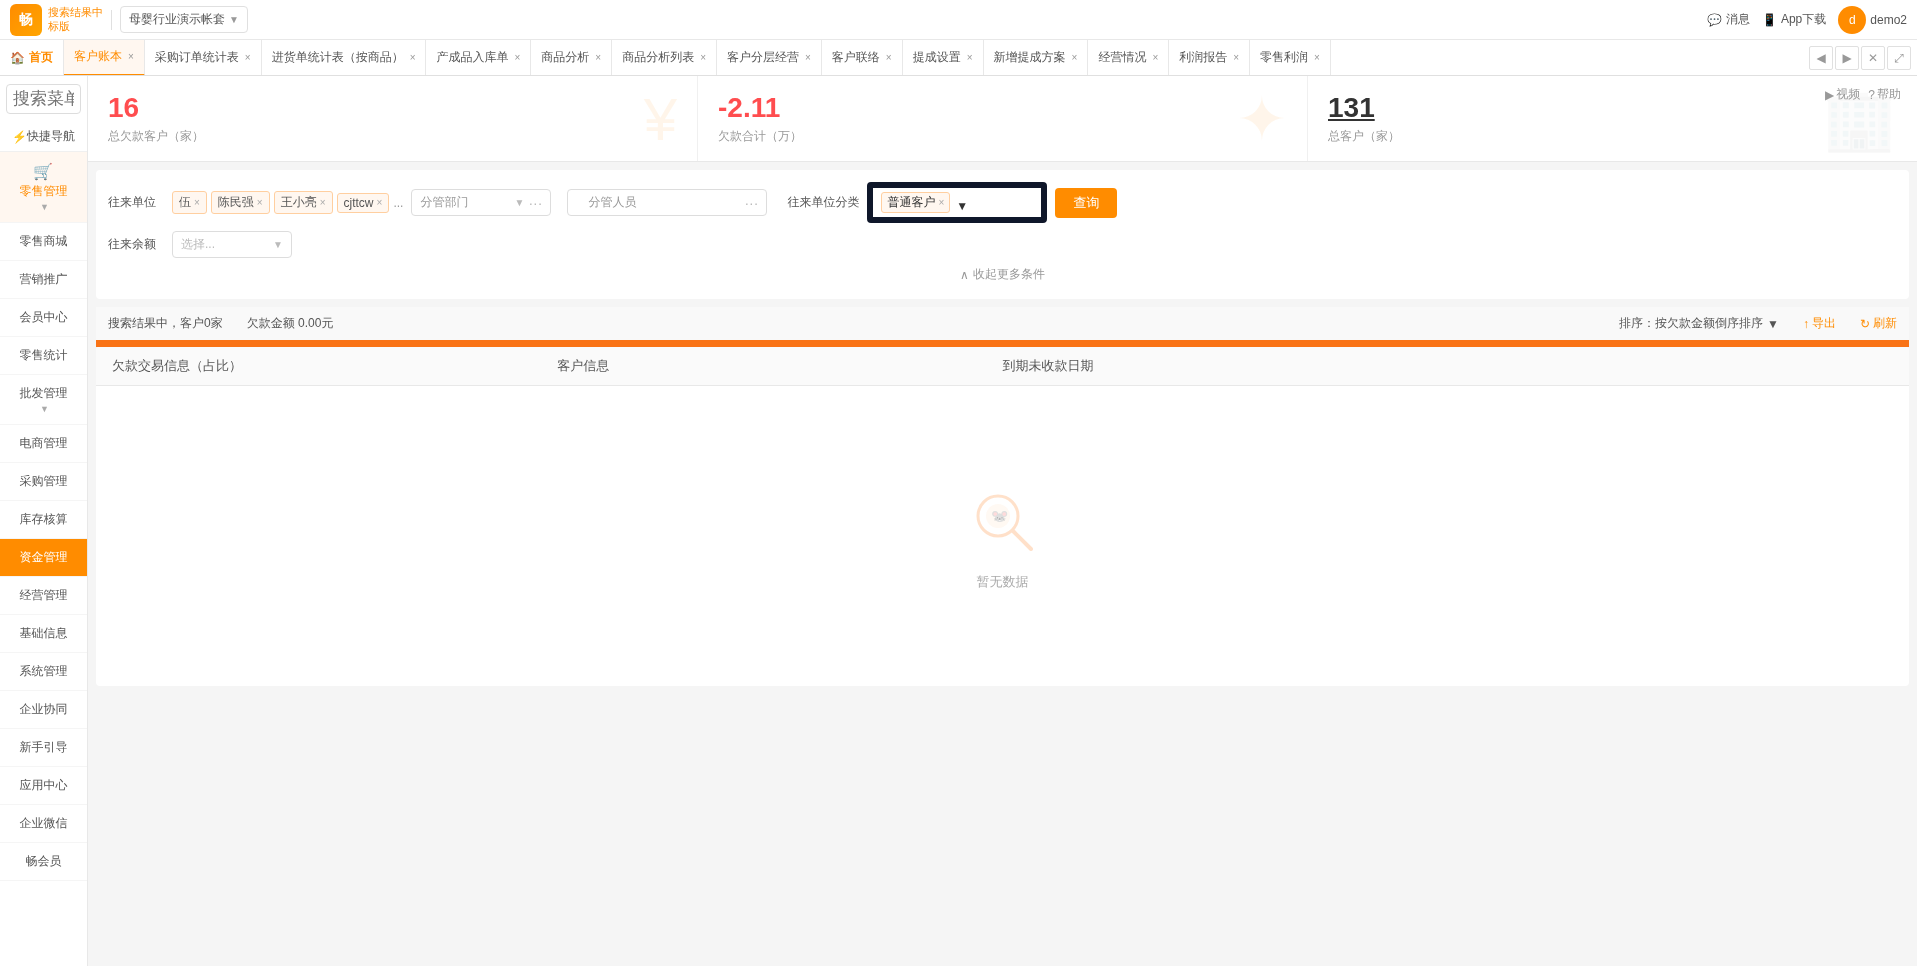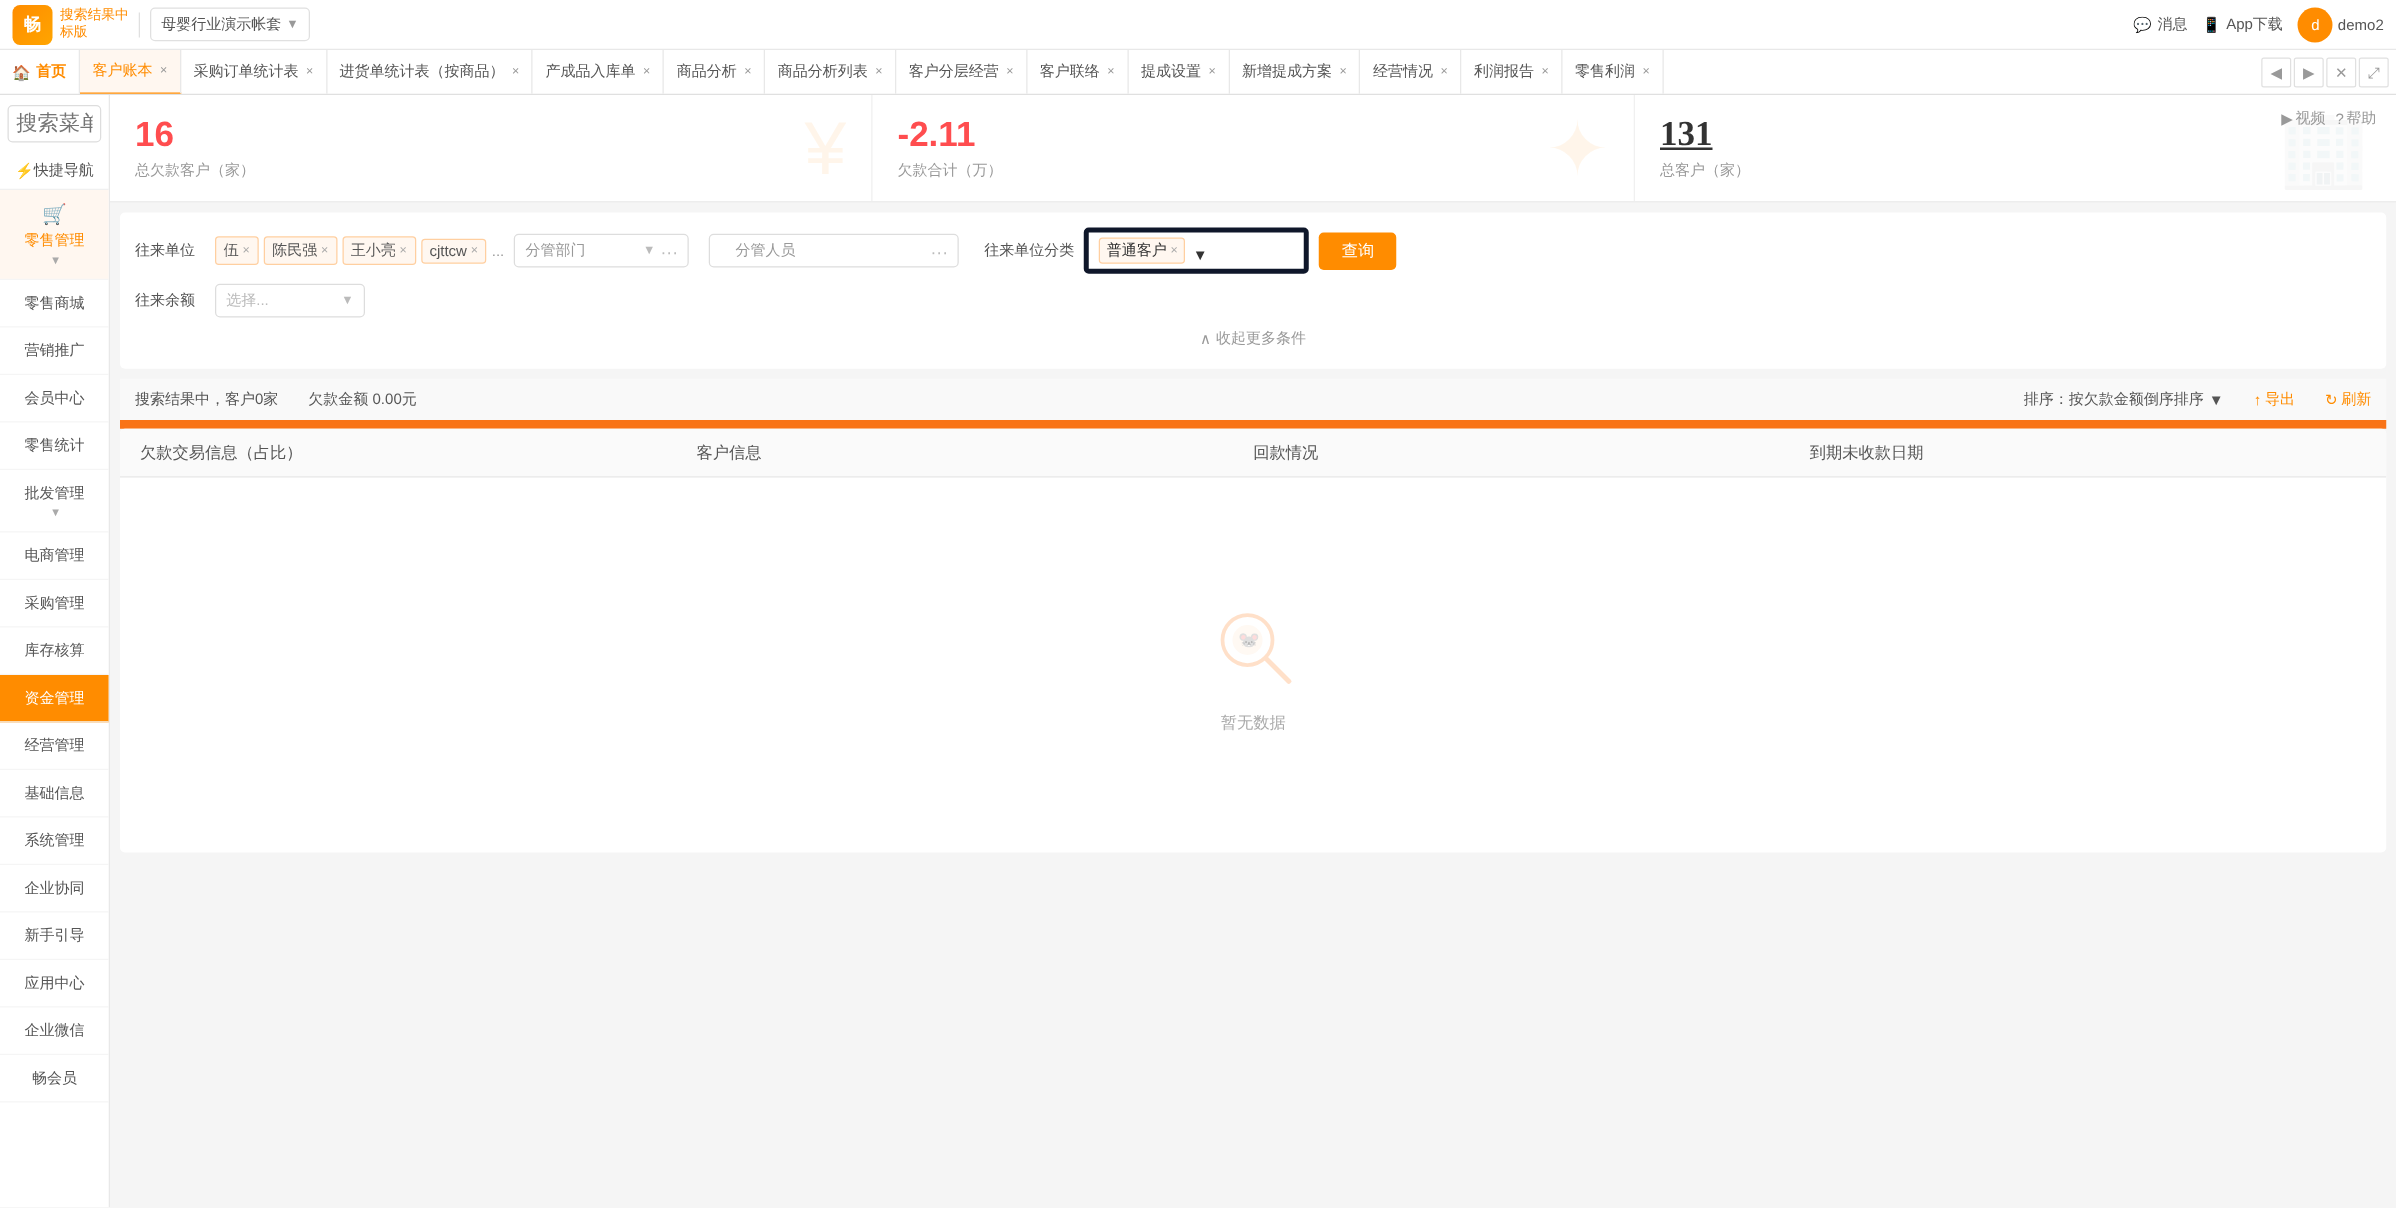--- a/index.html
+++ b/index.html
@@ -44,41 +44,41 @@
     
     .content-area { flex: 1; overflow-y: auto; background: #f5f5f5; display: flex; flex-direction: column; }
 
     
     .stats-row { display: flex; background: #fff; border-bottom: 1px solid #e8e8e8; flex-shrink: 0; }
     .stat-card { flex: 1; padding: 16px 20px; display: flex; align-items: center; gap: 16px; border-right: 1px solid #f0f0f0; position: relative; }
     .stat-card:last-child { border-right: none; }
     .stat-bg-icon { position: absolute; right: 20px; top: 50%; transform: translateY(-50%); font-size: 60px; opacity: 0.08; }
     .stat-num { font-size: 28px; font-weight: bold; }
     .stat-num.red { color: #ff4d4f; }
-    .stat-num.dark { color: #333; text-decoration: underline; font-family: Liberation Serif, serif; }
+    .stat-num.dark { color: #333; text-decoration: underline; }
     .stat-label { font-size: 12px; color: #999; margin-top: 4px; }
     .stat-actions { position: absolute; top: 10px; right: 16px; display: flex; gap: 8px; font-size: 12px; color: #999; }
     .stat-action-btn { display: flex; align-items: center; gap: 2px; cursor: pointer; }
 
     
     .filter-section { background: #fff; margin: 8px; border-radius: 4px; padding: 12px; flex-shrink: 0; }
     .filter-row { display: flex; align-items: center; gap: 8px; flex-wrap: wrap; margin-bottom: 8px; }
     .filter-row:last-child { margin-bottom: 0; }
     .filter-label { font-size: 12px; color: #555; white-space: nowrap; min-width: 56px; }
     .filter-tags { display: flex; align-items: center; gap: 4px; flex-wrap: wrap; }
     .filter-tag { display: flex; align-items: center; gap: 3px; background: #fff7f0; border: 1px solid #ffcfa0; border-radius: 3px; padding: 2px 6px; font-size: 12px; color: #555; }
     .filter-tag .tag-close { color: #aaa; cursor: pointer; font-size: 10px; }
     .filter-more { color: #999; font-size: 12px; cursor: pointer; }
     .filter-select { display: flex; align-items: center; border: 1px solid #ddd; border-radius: 4px; padding: 4px 8px; min-width: 140px; cursor: pointer; font-size: 12px; color: #999; }
     .filter-select .arrow { margin-left: auto; color: #bbb; font-size: 10px; }
     .filter-input-area { display: flex; align-items: center; border: 1px solid #ddd; border-radius: 4px; padding: 4px 8px; min-width: 200px; cursor: pointer; font-size: 12px; color: #999; }
     .filter-input-area .dots { margin-left: auto; color: #bbb; font-size: 14px; }
     .btn-query { background: #ff8c00; color: #fff; border: none; border-radius: 4px; padding: 6px 18px; cursor: pointer; font-size: 13px; }
     .collapse-btn { display: flex; align-items: center; justify-content: center; gap: 4px; color: #999; font-size: 12px; cursor: pointer; margin: 4px 0; }
-    .unit-class-select { display: flex; align-items: flex-end; border: 4px solid #0f172a; border-radius: 4px; padding: 4px 8px; min-width: 180px; cursor: pointer; font-size: 12px; }
+    .unit-class-select { display: flex; align-items: flex-end; border: 6px solid #0f172a; border-radius: 4px; padding: 4px 8px; min-width: 180px; cursor: pointer; font-size: 12px; }
     .unit-class-tag { display: flex; align-items: center; gap: 3px; background: #fff7f0; border: 1px solid #ffcfa0; border-radius: 3px; padding: 1px 5px; font-size: 12px; }
 
     
     .results-bar { display: flex; align-items: center; padding: 8px 12px; background: #f9f9f9; border-bottom: 7px solid #f97316; margin: 0 8px; font-size: 12px; color: #555; gap: 12px; text-align: right; }
     .results-bar-spacer { flex: 1; }
     .sort-btn { display: flex; align-items: center; gap: 4px; cursor: pointer; color: #555; font-size: 12px; }
     .export-btn { display: flex; align-items: center; gap: 3px; color: #ff8c00; cursor: pointer; font-size: 12px; }
     .refresh-btn { display: flex; align-items: center; gap: 3px; color: #ff8c00; cursor: pointer; font-size: 12px; }
 
     
@@ -364,21 +364,20 @@
       <div class="refresh-btn" style="margin-left:12px;">
         <span>↻</span>
         <span>刷新</span>
       </div>
     </div>
 
     <div class="table-section">
       <div class="table-header">
         <div>欠款交易信息（占比）</div>
         <div>客户信息</div>
-        <div>回款情况</div>
         <div>到期未收款日期</div>
       </div>
       <div class="table-body">
         <div class="empty-state">
           <div class="empty-img">
             <svg width="80" height="80" viewBox="0 0 80 80" class="search-empty-svg">
               <circle cx="35" cy="35" r="20" fill="none" stroke="#ffb37a" stroke-width="3"></circle>
               <line x1="50" y1="50" x2="68" y2="68" stroke="#ffb37a" stroke-width="4" stroke-linecap="round"></line>
               <circle cx="35" cy="35" r="12" fill="#ffe5cc" opacity="0.6"></circle>
               <text x="28" y="40" font-size="14" fill="#ffaa55">🐭</text>

